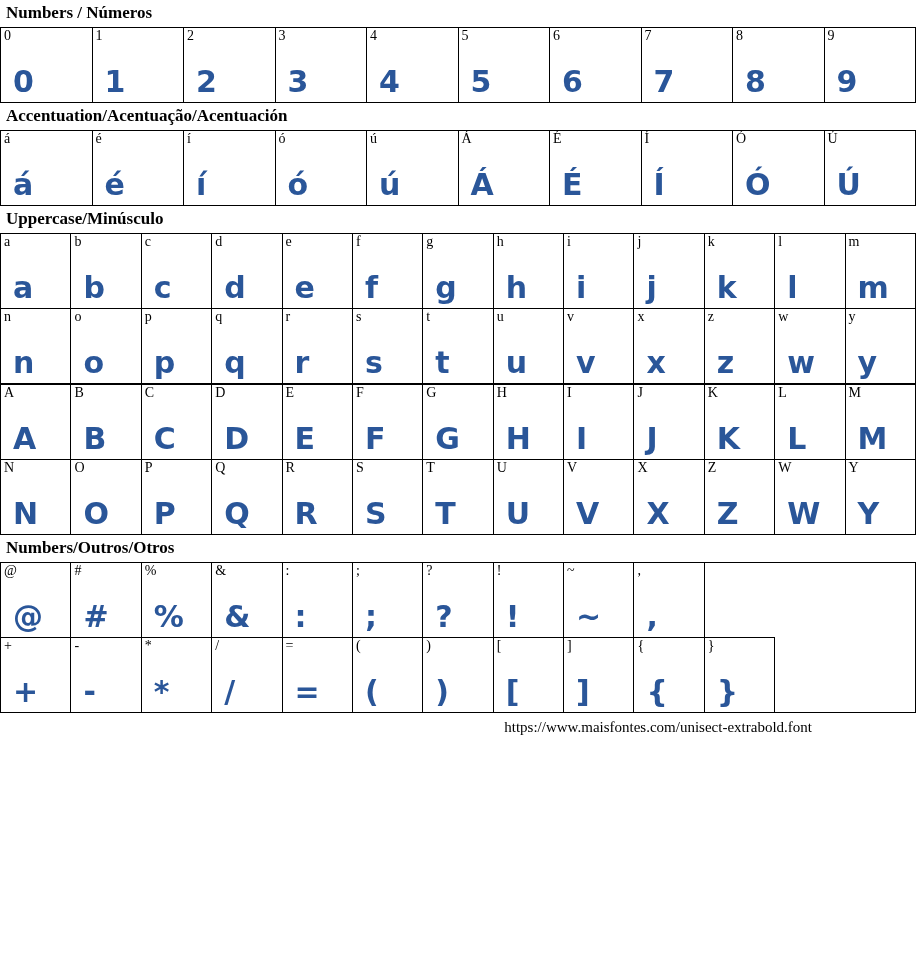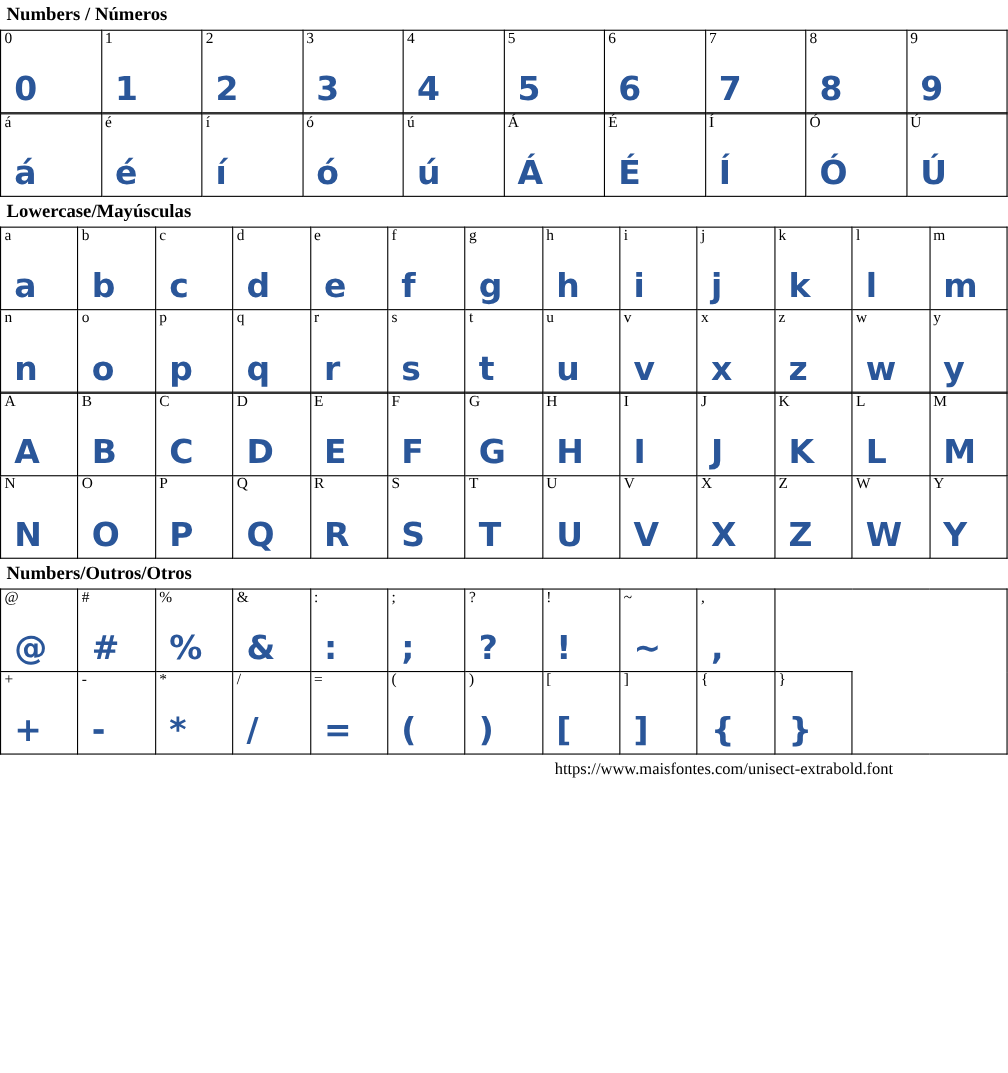--- a/index.html
+++ b/index.html
@@ -148,20 +148,21 @@
       <td>
             <div class="cell">
               <span class="label">9</span>
               <span class="glyph">9</span>
             </div>
           </td>
     </tr>
   </tbody>
     </table>
 
+  <div class="section-title">Accentuation/Acentuação/Acentuación</div>
   <table class="glyphs">
     <tbody>
         <tr>
       <td>
             <div class="cell">
               <span class="label">á</span>
               <span class="glyph">á</span>
             </div>
           </td>
       <td>
@@ -215,21 +216,21 @@
       <td>
             <div class="cell">
               <span class="label">Ú</span>
               <span class="glyph">Ú</span>
             </div>
           </td>
     </tr>
   </tbody>
     </table>
 
-  <div class="section-title">Lowercase/Mayúsculas</div>
+  <div class="section-title">Uppercase/Minúsculo</div>
   <table class="glyphs">
     <tbody>
         <tr>
       <td>
             <div class="cell">
               <span class="label">a</span>
               <span class="glyph">a</span>
             </div>
           </td>
       <td>

